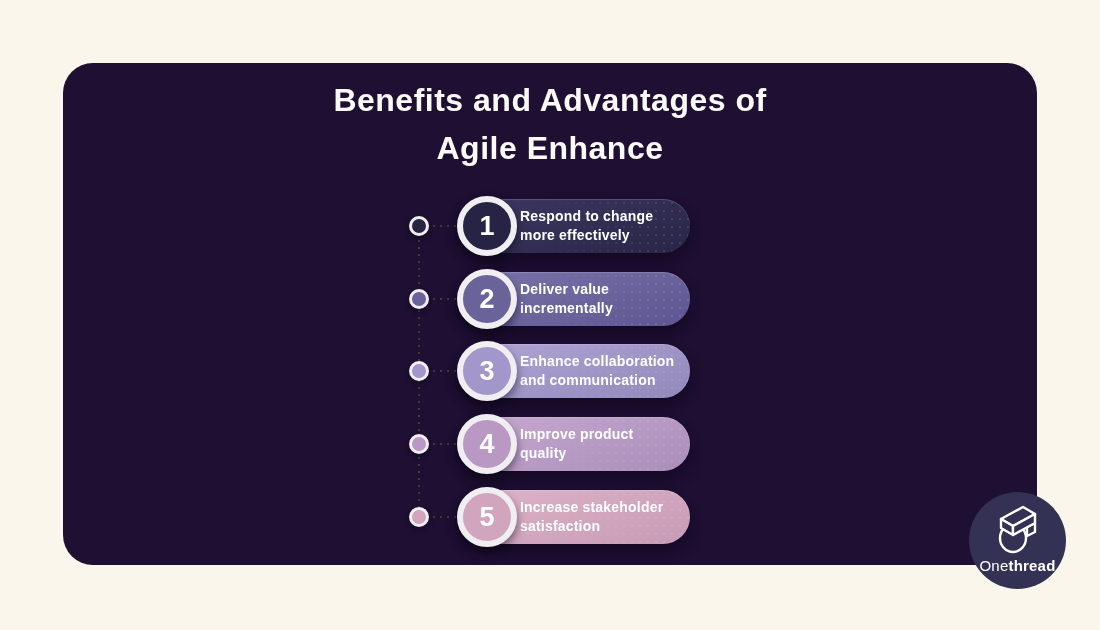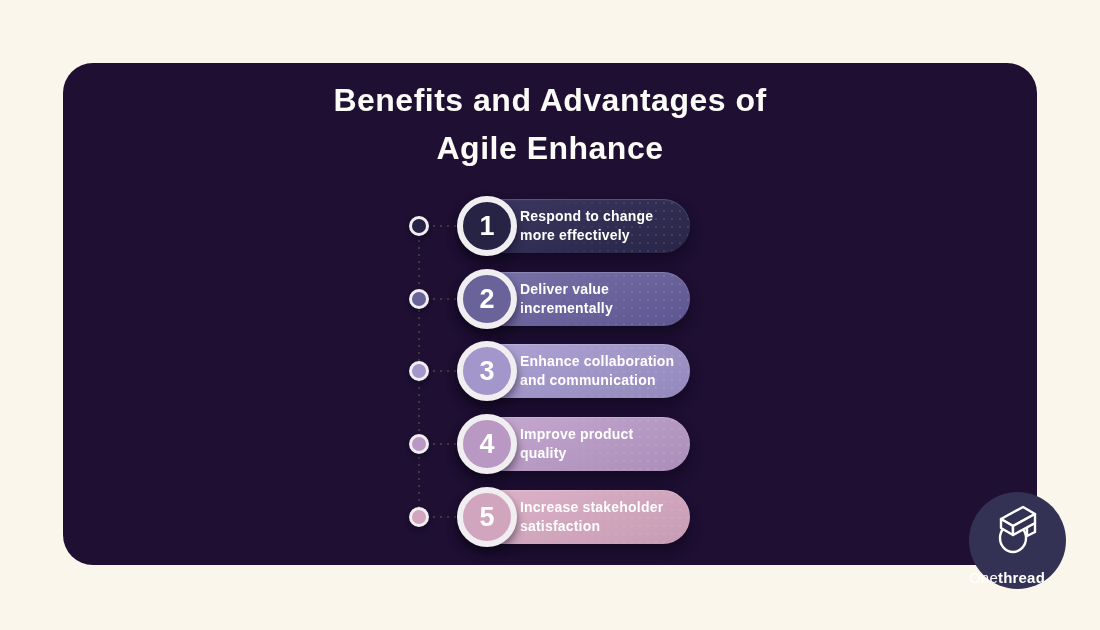--- a/index.html
+++ b/index.html
@@ -155,26 +155,25 @@
   .logo-icon {
     position: absolute;
     left: 25px;
     top: 8px;
   }
   .logo-text {
     position: absolute;
     left: 0;
     top: 65px;
     width: 100%;
-    text-align: left;
+    text-align: center;
     color: var(--logo-text-color, #ffffff);
     font-size: 15px;
     font-weight: 300;
     letter-spacing: 0.2px;
-    margin-top: 12px;
   }
   .logo-text b { font-weight: bold; }
 </style>
 </head>
 <body>
 
 <div class="page">
   <div class="card">
     <h1 class="title">
       <span class="t-line">Benefits and Advantages of</span>

